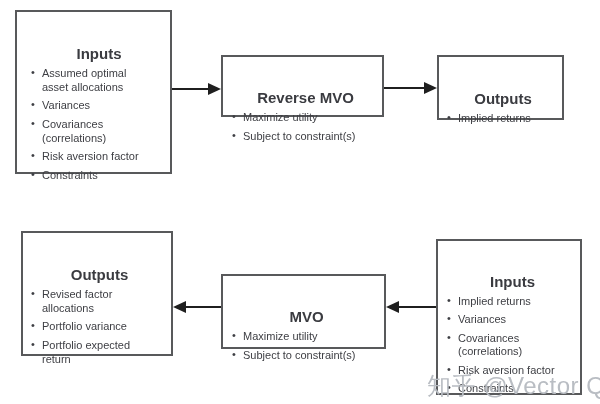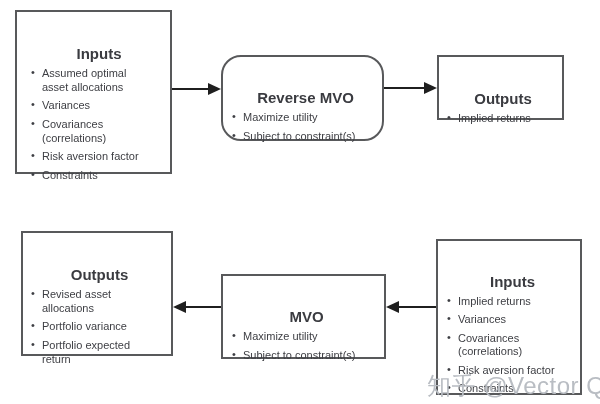--- a/index.html
+++ b/index.html
@@ -43,24 +43,24 @@
     content: "\2022";
     position: absolute;
     left: 0;
     top: -1px;
     color: #3d3e43;
   }
   .tight li { margin-bottom: 4px; line-height: 1.22; }
 
   
   #box-inputs-top    { left: 15px;  top: 10px;  width: 157px; height: 164px; padding: 7px 3px 0 14px; }
-  #box-reverse-mvo   { left: 221px; top: 55px;  width: 163px; height: 86px;  padding: 6px 3px 0 9px; border-radius: 20px; }
+  #box-reverse-mvo   { left: 221px; top: 55px;  width: 163px; height: 62px;  padding: 6px 3px 0 9px; }
   #box-outputs-top   { left: 437px; top: 55px;  width: 127px; height: 65px;  padding: 7px 3px 0 8px; }
   #box-outputs-bottom{ left: 21px;  top: 231px; width: 152px; height: 125px; padding: 7px 3px 0 8px; }
-  #box-mvo           { left: 221px; top: 274px; width: 165px; height: 85px;  padding: 6px 3px 0 9px; }
+  #box-mvo           { left: 221px; top: 274px; width: 165px; height: 75px;  padding: 6px 3px 0 9px; }
   #box-inputs-bottom { left: 436px; top: 239px; width: 146px; height: 156px; padding: 6px 2px 0 9px; }
 
   
   .arrow {
     position: absolute;
     height: 14px;
     display: flex;
     align-items: center;
   }
   .arrow .stem { flex: 1; height: 2px; background: #1f1f1f; }
@@ -131,21 +131,21 @@
   <div class="box" id="box-outputs-top">
     <div class="box-title">Outputs</div>
     <ul class="items">
       <li>Implied returns</li>
     </ul>
   </div>
 
   <div class="box" id="box-outputs-bottom">
     <div class="box-title">Outputs</div>
     <ul class="items">
-      <li>Revised asset
+      <li>Revised factor
 allocations</li>
       <li>Portfolio variance</li>
       <li>Portfolio expected
 return</li>
     </ul>
   </div>
 
   <div class="arrow" id="arrow-3">
     <div class="head-left"></div>
     <div class="stem"></div>

